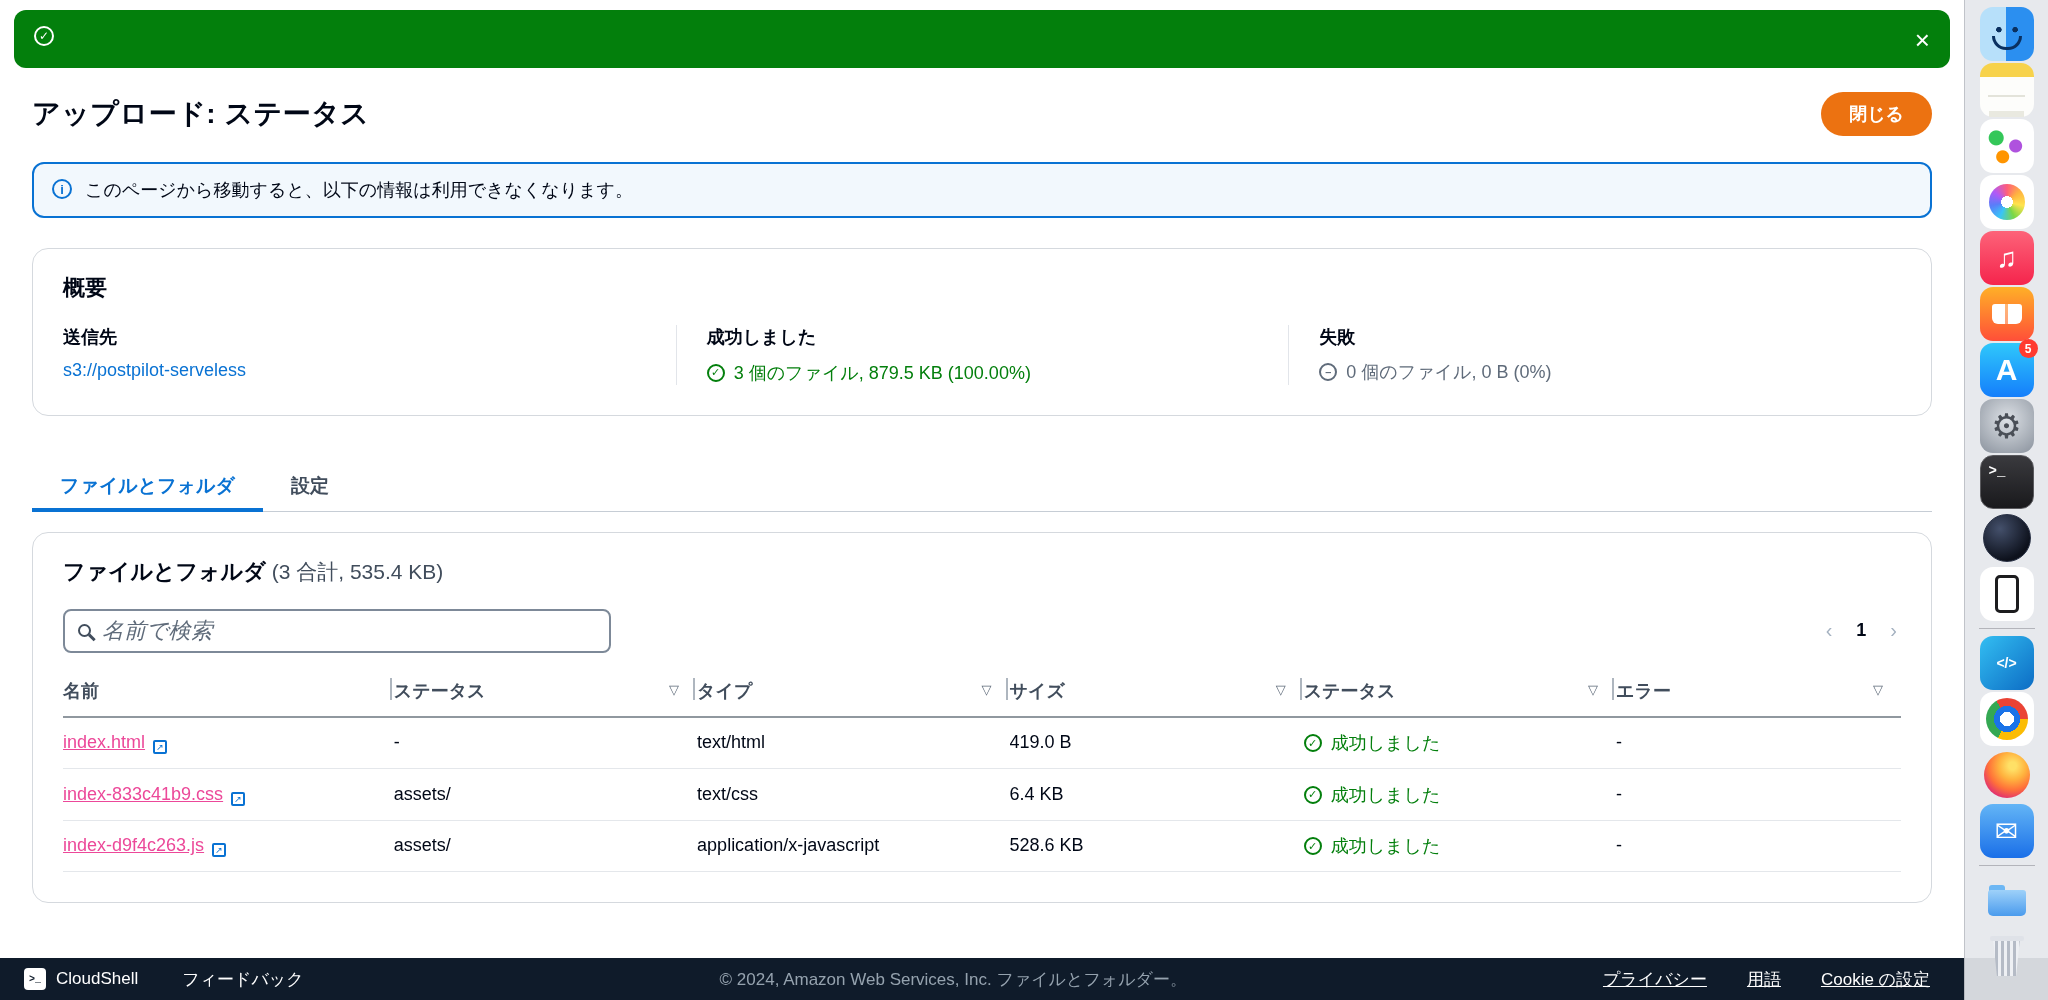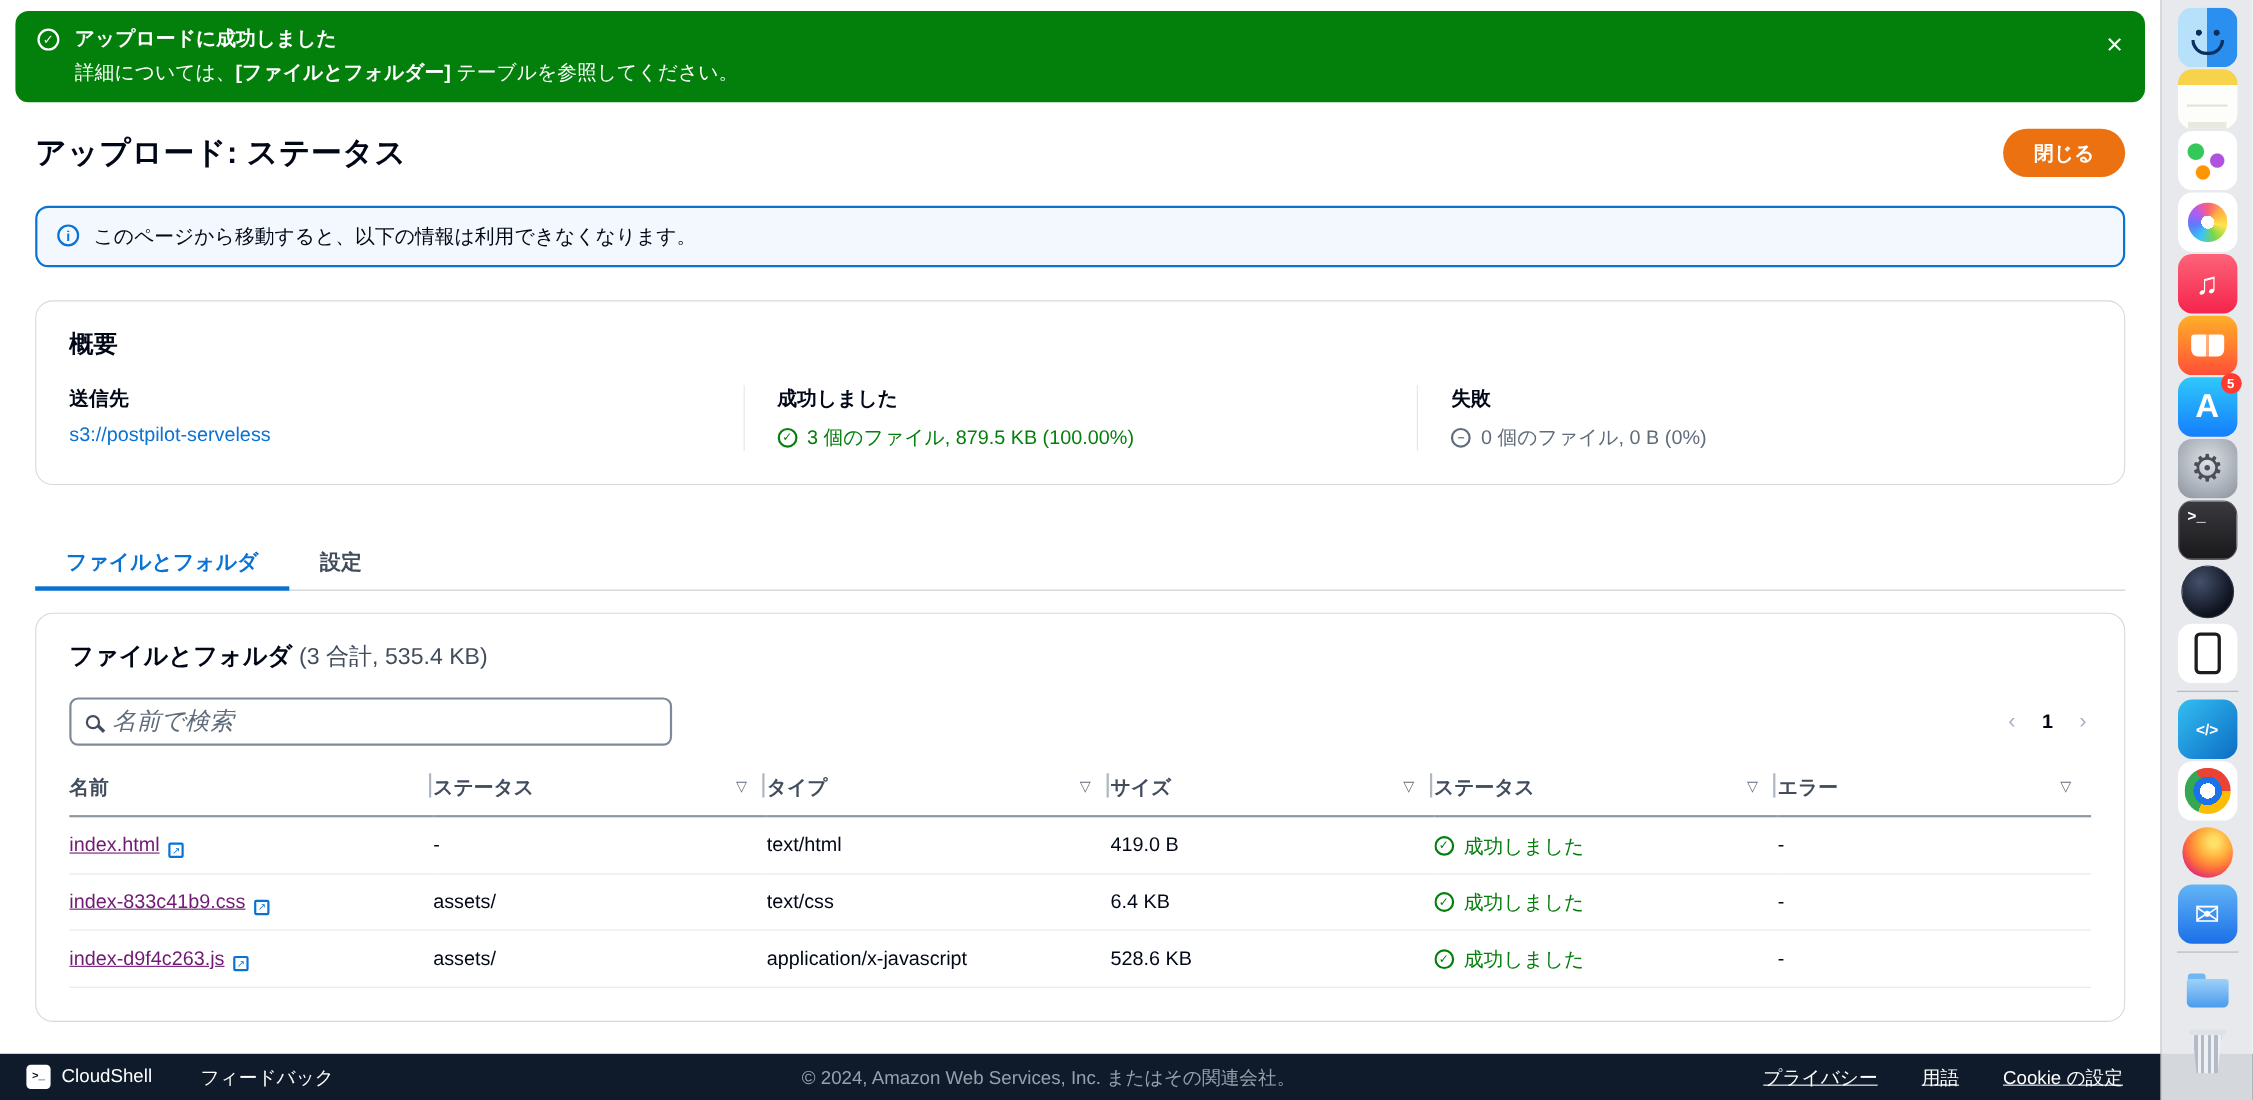--- a/index.html
+++ b/index.html
@@ -56,21 +56,21 @@
   .mag::after { content:""; position:absolute; width:8px; height:2.5px; background:#414d5c; transform:rotate(45deg); right:-7px; bottom:-3px; }
   .pager { display:flex; align-items:center; gap:24px; font-size:20px; color:#a4b1c0; margin-right:4px; }
   .pager .pg { color:#000716; font-weight:700; font-size:18px; }
   .pager .chev { cursor:pointer; }
 
   table { width:100%; border-collapse:collapse; table-layout:fixed; margin-top:16px; }
   th { text-align:left; font-size:18px; color:#414d5c; font-weight:700; padding:10px 8px 13px 0; border-bottom:2px solid #90989f; position:relative;margin-left:48px; }
   th .filter { position:absolute; right:18px; top:13px; font-size:13px; color:#5f6b7a; cursor:pointer; }
   th .sep { position:absolute; right:2px; top:9px; height:22px; width:2px; background:#aeb6bf; }
   td { padding:13px 8px 13px 0; border-bottom:1px solid #e4e7eb; font-size:18px; overflow:hidden; white-space:nowrap; }
-  .file-link { color:#701a75; text-decoration:underline; cursor:pointer; }
+  .file-link { color:#ec4899; text-decoration:underline; cursor:pointer; }
   .ext { display:inline-flex; width:14px; height:14px; border:2px solid #0972d3; border-radius:2px; align-items:center; justify-content:center; font-size:9px; color:#0972d3; margin-left:8px; position:relative; top:2px; }
 
   
   .footer { position:absolute; left:0; right:0; bottom:0; height:42px; background:#0f1b2a; display:flex; align-items:center; padding:0 22px 0 24px; gap:44px; color:#fff; font-size:17px; z-index:5; }
   .cs { display:flex; gap:10px; align-items:center; cursor:pointer; }
   .cs-icon { width:22px; height:22px; background:#fff; color:#0f1b2a; border-radius:4px; font-size:10px; font-weight:700; display:flex; align-items:center; justify-content:center; font-family:"Liberation Mono","DejaVu Sans Mono",monospace; }
   .foot-link { color:#fff; cursor:pointer; }
   .copyright { color:#95a2ae; margin:0 auto; }
   .foot-right { display:flex; gap:40px; padding-right:96px;text-decoration:underline; }
 
@@ -129,24 +129,20 @@
       background:repeating-linear-gradient(90deg,#eef0f4 0 3px, #b5bbc6 3px 6px);
       clip-path:polygon(6% 0, 94% 0, 82% 100%, 18% 100%); }
 </style>
 </head>
 <body>
 
 <div class="content">
 
   <div class="flashbar">
     <span class="flash-check">✓</span>
-    <div>
-      <div class="flash-title">アップロードに成功しました</div>
-      <div class="flash-msg"><span>詳細については、</span><b>[ファイルとフォルダー]</b><span> テーブルを参照してください。</span></div>
-    </div>
     <button class="flash-close">×</button>
   </div>
 
   <div class="page-inner">
 
     <div class="header-row">
       <h1 class="page-title">アップロード: ステータス</h1>
       <button class="btn-primary">閉じる</button>
     </div>
 
@@ -261,21 +257,21 @@
 
   </div>
 </div>
 
 <div class="footer">
   <div class="cs">
     <span class="cs-icon">&gt;_</span>
     <span>CloudShell</span>
   </div>
   <span class="foot-link">フィードバック</span>
-  <span class="copyright">© 2024, Amazon Web Services, Inc. またはその関連会社。</span>
+  <span class="copyright">© 2024, Amazon Web Services, Inc. ファイルとフォルダー。</span>
   <div class="foot-right">
     <span class="foot-link">プライバシー</span>
     <span class="foot-link">用語</span>
     <span class="foot-link">Cookie の設定</span>
   </div>
 </div>
 
 <div class="dock">
     <div class="dock-item k-finder"></div>
     <div class="dock-item k-notes"></div>

